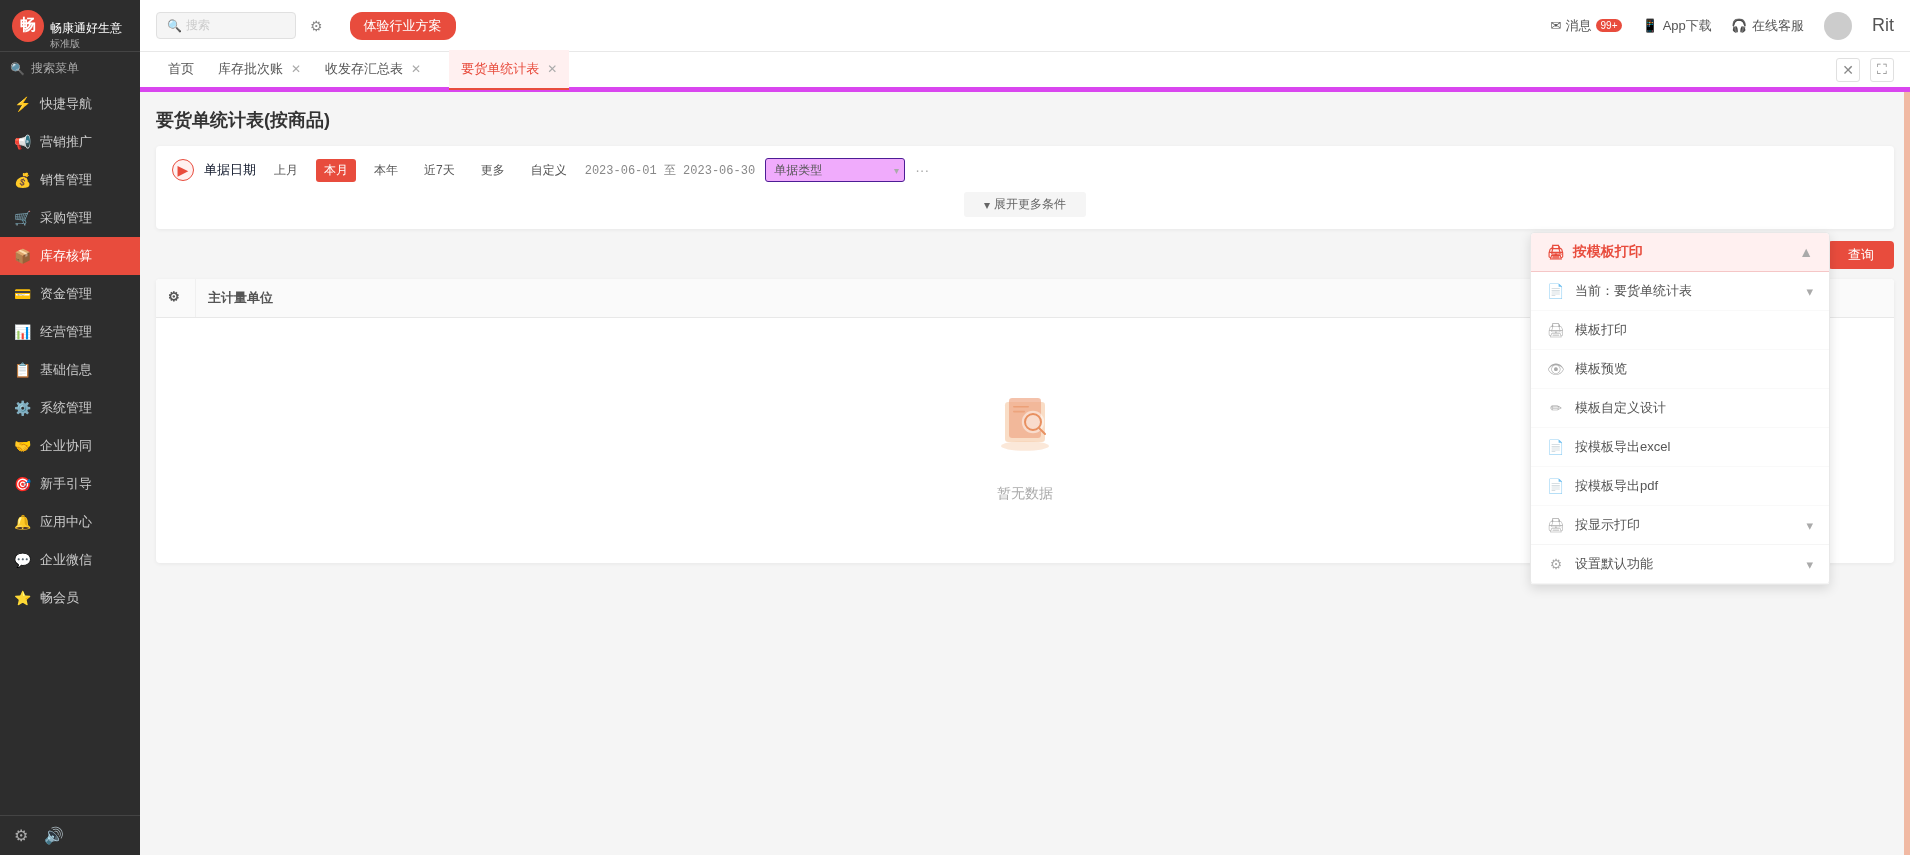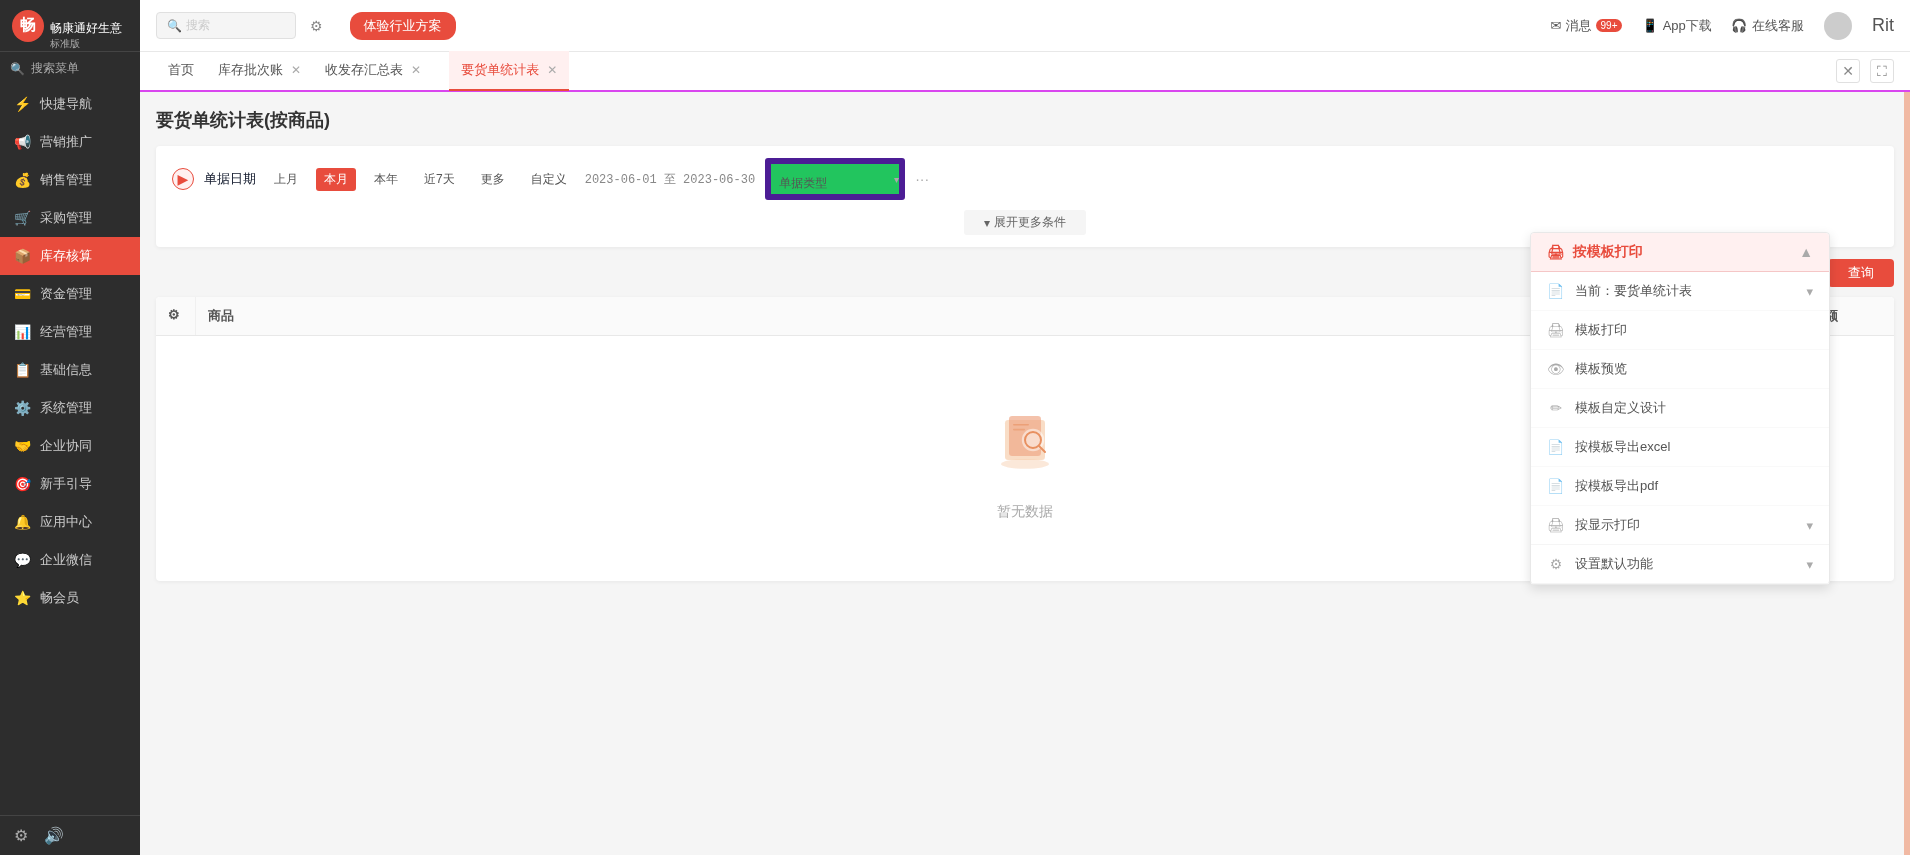--- a/index.html
+++ b/index.html
@@ -128,21 +128,21 @@
     .avatar {
       width: 28px; height: 28px;
       background: #ccc;
       border-radius: 50%;
     }
     .username { color: #555; font-size: 18px; }
 
     
     .tabs-bar {
       background: #fff;
-      border-bottom: 2px solid #d946ef;
+      border-bottom: 5px solid #d946ef;
       display: flex;
       align-items: center;
       padding: 0 16px;
       height: 40px;
       flex-shrink: 0;
       position: relative;
     }
     .tab {
       display: flex;
       align-items: center;
@@ -221,26 +221,26 @@
       font-size: 12px;
       color: #555;
       cursor: pointer;
     }
     .date-btn.active {
       background: #e84c3d;
       color: #fff;
     }
     .date-range { font-size: 12px; color: #888; font-family: Liberation Mono, monospace; }
     .filter-select {
-      border: 6px solid #4c1d95;
+      border: 1px solid #4c1d95;
       border-radius: 3px;
-      padding: 12px 24px 4px 8px;
+      padding: 4px 24px 4px 8px;
       font-size: 12px;
       color: #555;
-      background: #22c55e;
+      background: #f0abfc;
       appearance: none;
       min-width: 140px;
       position: relative;
     }
     .select-wrapper { position: relative; display: inline-block; }
     .select-wrapper::after {
       content: '▾';
       position: absolute;
       right: 6px;
       top: 50%;
@@ -602,21 +602,20 @@
         <span>↺</span>
         <span>刷新</span>
       </button>
       <button class="settings-btn">设置</button>
       <button class="query-btn">查询</button>
     </div>
 
     <div class="table-card">
       <div class="table-header">
         <div>⚙</div>
-        <div>商品</div>
         <div>主计量单位</div>
         <div>主数量</div>
         <div>零售金额</div>
       </div>
 
       <div class="empty-state">
         <div class="empty-icon">
           <svg class="empty-icon-svg" viewBox="0 0 100 100" xmlns="http://www.w3.org/2000/svg">
             <ellipse cx="50" cy="85" rx="30" ry="6" fill="#f5c6a0" opacity="0.4"></ellipse>
             <rect x="25" y="30" width="50" height="50" rx="4" fill="#f5c6a0" opacity="0.6"></rect>

